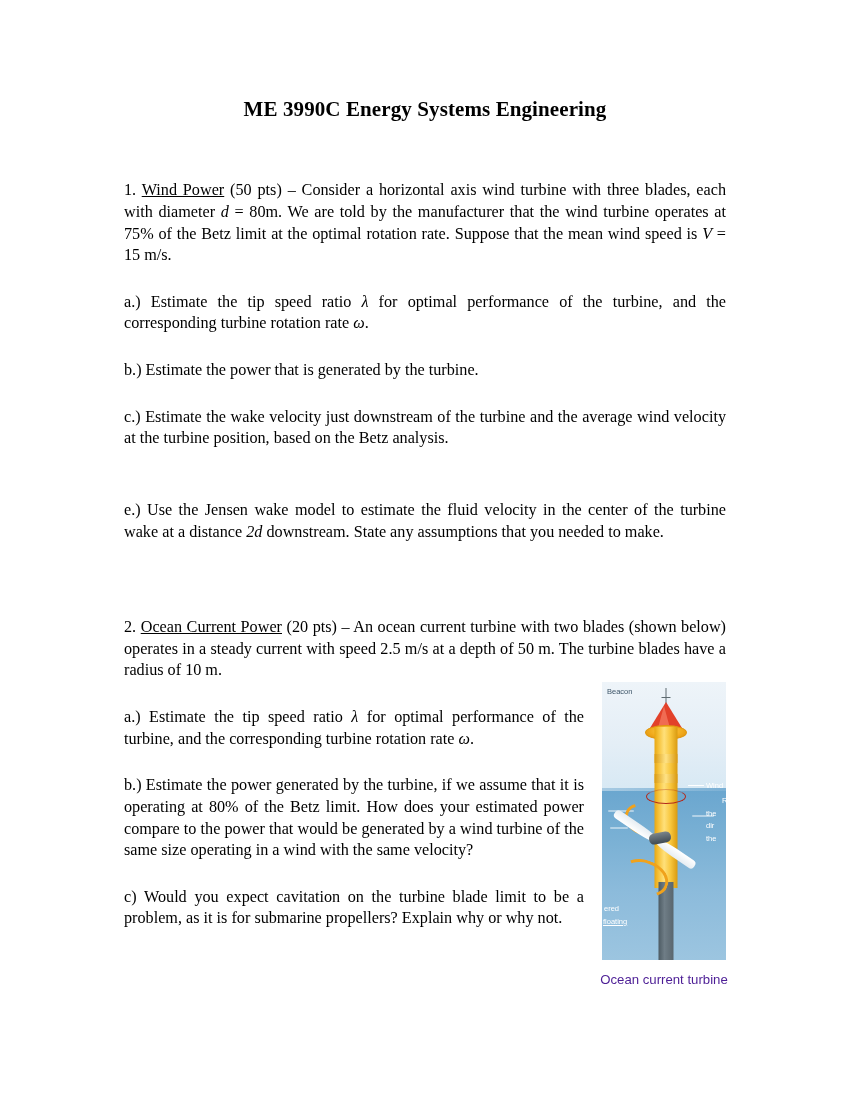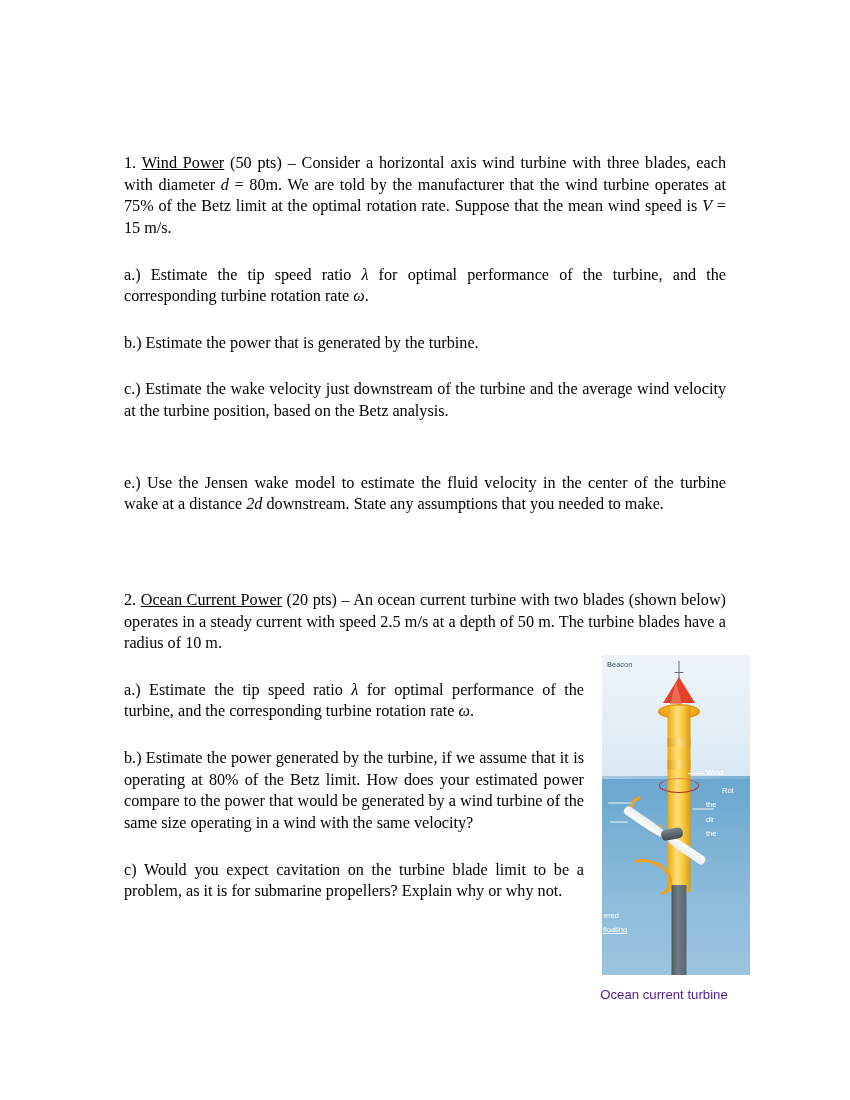--- a/index.html
+++ b/index.html
@@ -66,25 +66,24 @@
   
   .figure-float {
     float: right;
     width: 124px;
     margin: 0 0 6px 18px;
     shape-margin: 10px;
   }
   .fig-img {
     position: relative;
     width: 124px;
-    height: 320px;
+    height: 278px;
     overflow: hidden;
     background: linear-gradient(#eef4f9 0%, #e4eef6 22%, #d8e9f4 38%);
     border: 0;
-    padding-left: 24px;
   }
   
   .water {
     position: absolute;
     left: 0; top: 38%;
     width: 100%; height: 62%;
     background: linear-gradient(#6aa6cf 0%, #79b0d4 28%, #8cbbdb 60%, #9cc5e0 100%);
   }
   .water-line {
     position: absolute;
@@ -248,20 +247,21 @@
     margin-left: -28px;
     width: 180px;
   }
 </style>
 </head>
 <body>
 
 <div class="page">
   <div class="content">
 
+    <h1 class="doc-title">ME 3990C Energy Systems Engineering</h1>
 
     <div class="gap-xl"></div>
 
     <p class="body-par"><span>1.</span> <span class="u">Wind Power</span><span> (50 pts) – Consider a horizontal axis wind turbine with three blades, each with diameter </span><span class="mi">d</span>&nbsp;<span>= 80m.</span><span> We are told by the manufacturer that the wind turbine operates at 75% of the Betz limit at the optimal rotation rate. Suppose that the mean wind speed is </span><span class="mi">V</span>&nbsp;<span>= 15 m/s.</span></p>
 
     <div class="gap-lg"></div>
 
     <p class="body-par"><span>a.) Estimate the tip speed ratio </span><span class="mi">λ</span><span> for optimal performance of the turbine, and the corresponding turbine rotation rate </span><span class="mi">ω</span><span>.</span></p>
 
     <div class="gap-lg"></div>

